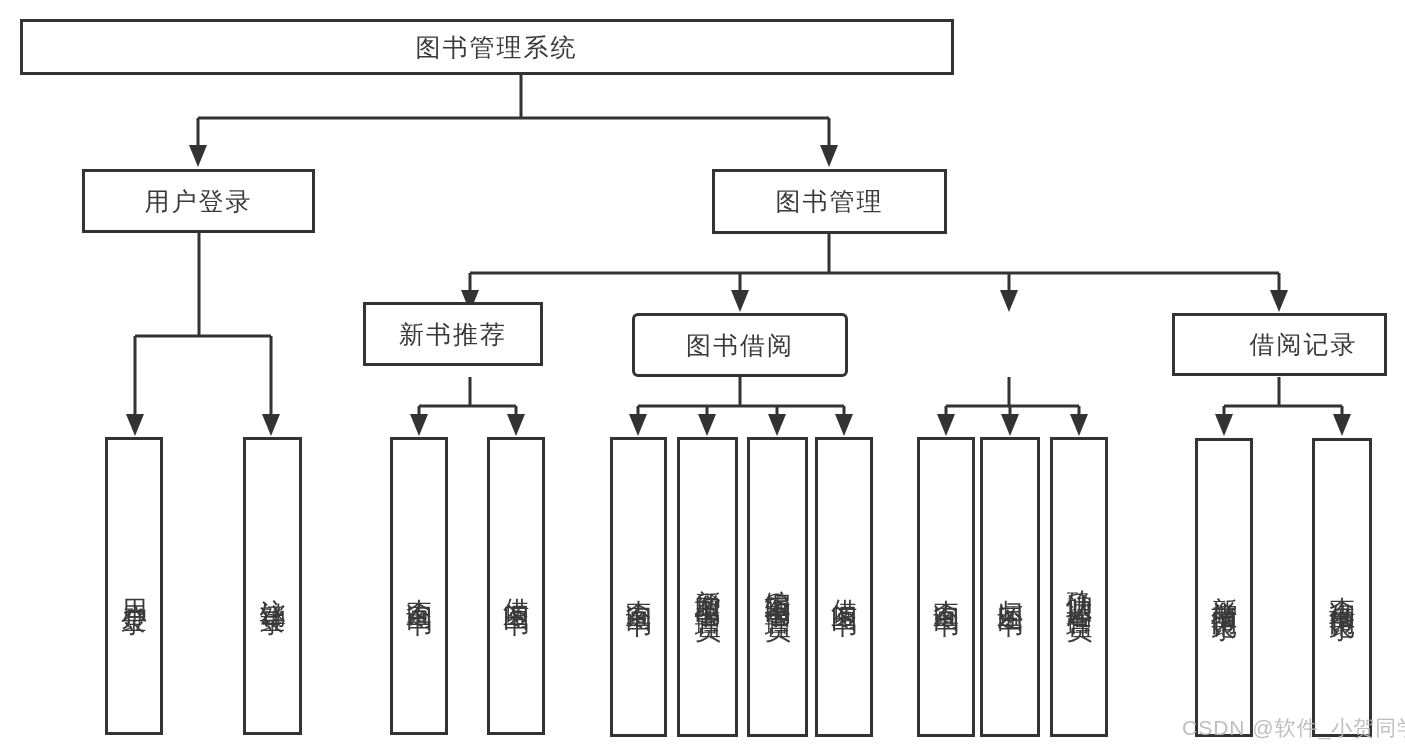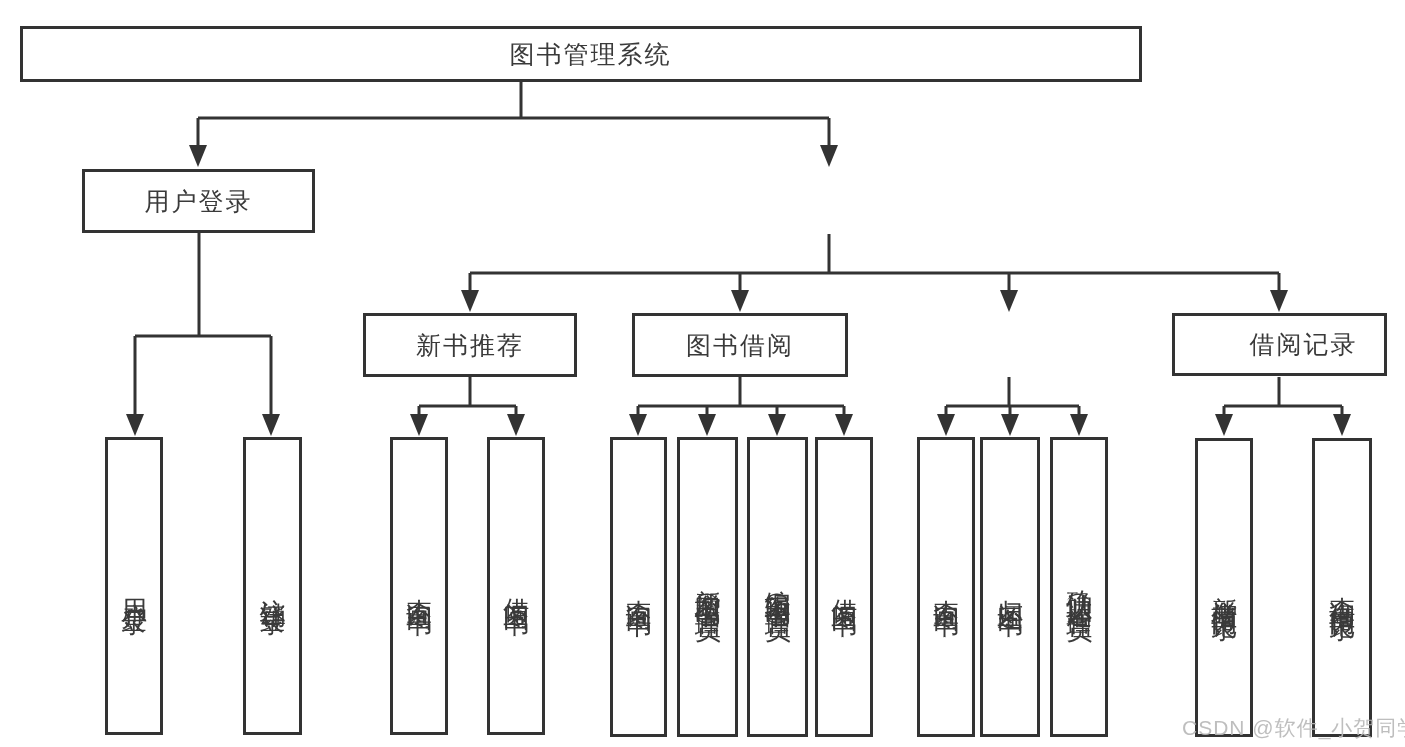--- a/index.html
+++ b/index.html
@@ -91,32 +91,35 @@
       <polygon points="768,414 786,414 777,436"></polygon>
       <polygon points="835,414 853,414 844,436"></polygon>
       <polygon points="937,414 955,414 946,436"></polygon>
       <polygon points="1001,414 1019,414 1010,436"></polygon>
       <polygon points="1070,414 1088,414 1079,436"></polygon>
       <polygon points="1215,414 1233,414 1224,436"></polygon>
       <polygon points="1333,414 1351,414 1342,436"></polygon>
     </g>
   </svg>
 
-  <div class="node" style="left:20px; top:26px; width:1122px; height:56px;padding-left:19px;">
+  <div class="node" style="left:20px; top:19px; width:934px; height:56px;padding-left:19px;">
     <span class="h-label">图书管理系统</span>
   </div>
 
   <div class="node" style="left:82px; top:169px; width:233px; height:64px;">
     <span class="h-label">用户登录</span>
   </div>
+  <div class="node" style="left:712px; top:169px; width:235px; height:65px;">
+    <span class="h-label">图书管理</span>
+  </div>
 
-  <div class="node" style="left:363px; top:313px; width:214px; height:64px;text-align:center;">
+  <div class="node" style="left:363px; top:302px; width:180px; height:64px;text-align:center;">
     <span class="h-label">新书推荐</span>
   </div>
-  <div class="node" style="left:632px; top:313px; width:216px; height:64px;">
+  <div class="node" style="left:632px; top:313px; width:216px; height:64px;border-radius:6px;">
     <span class="h-label">图书借阅</span>
   </div>
   <div class="node" style="left:1172px; top:313px; width:215px; height:63px;padding-left:48px;">
     <span class="h-label">借阅记录</span>
   </div>
 
   <div class="node" style="left:105px; top:437px; width:58px; height:298px;">
     <span class="vtext">用户登录</span>
   </div>
   <div class="node" style="left:243px; top:437px; width:59px; height:298px;">

